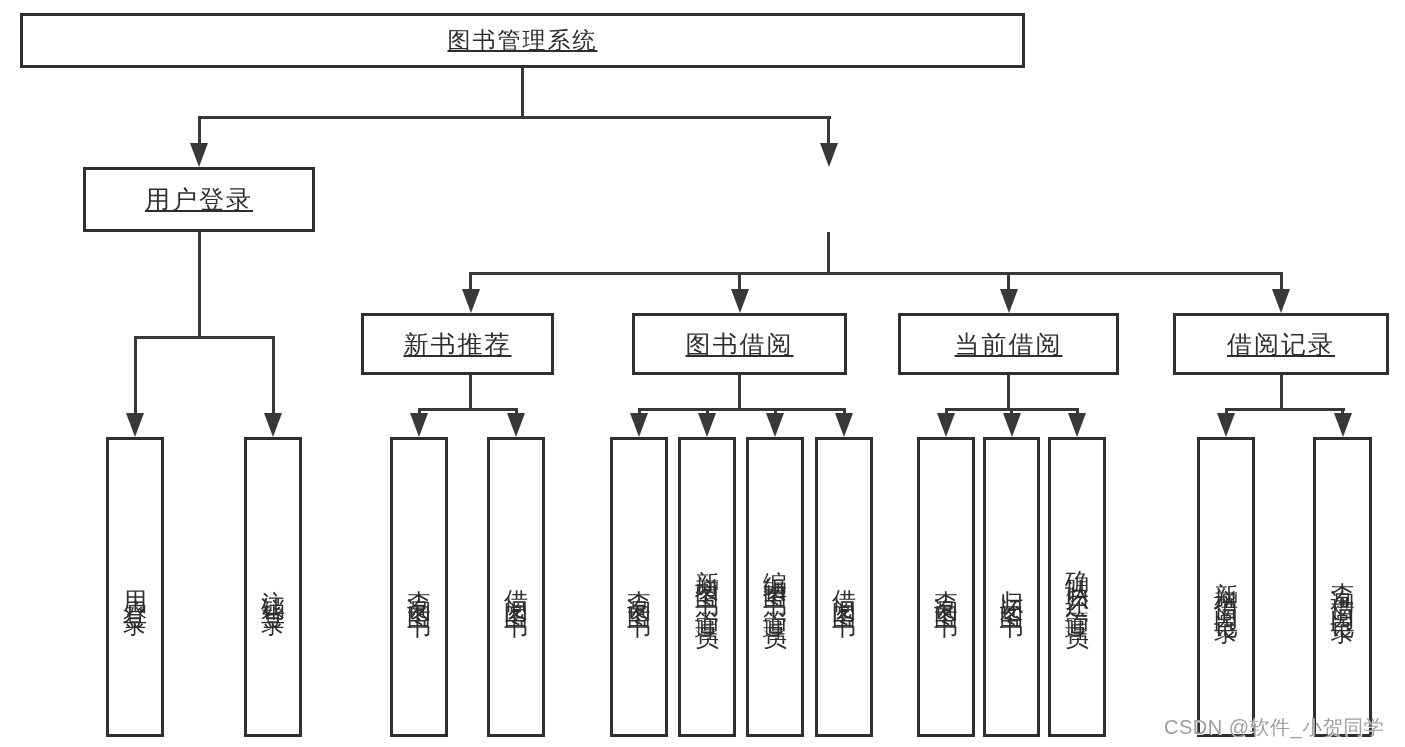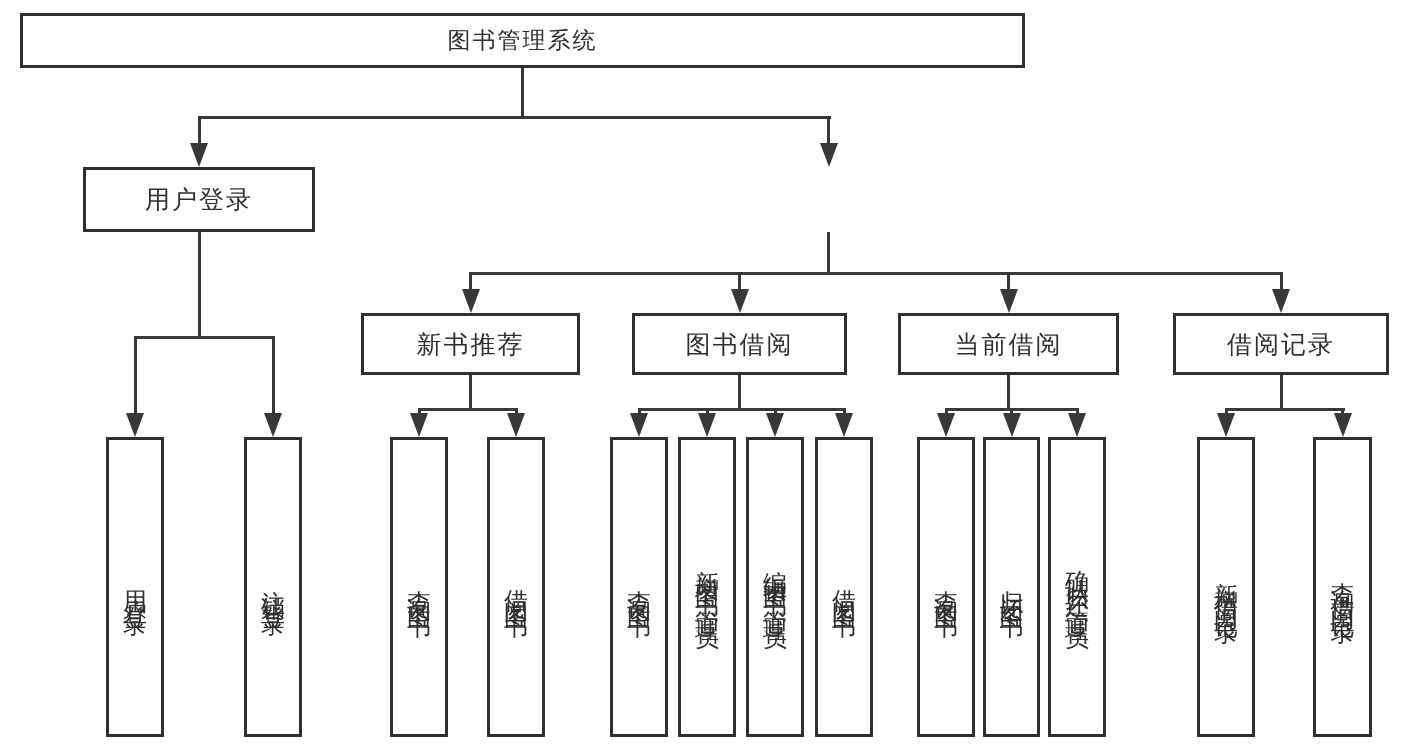--- a/index.html
+++ b/index.html
@@ -4,21 +4,21 @@
 <style>
   html,body{margin:0;padding:0;background:#ffffff;}
   .stage{
     position:relative;width:1405px;height:747px;background:#ffffff;
     font-family:"Liberation Sans", sans-serif;overflow:hidden;
   }
   .box{
     position:absolute;box-sizing:border-box;border:3px solid #2f2f2f;background:#ffffff;
     display:flex;align-items:center;justify-content:center;color:#2e2e2e;
   }
-  .hbox span{letter-spacing:2px;white-space:nowrap;}
+  .hbox span{letter-spacing:2px;white-space:nowrap;text-decoration:underline;}
   .root-box span{font-size:23px;}
   .l2-box span,.l3-box span{font-size:25px;}
   .vbox span{
     writing-mode:vertical-rl;text-orientation:mixed;
     font-size:24px;letter-spacing:8px;line-height:1;
   }
   .line{position:absolute;background:#383838;}
   .arrow{
     position:absolute;width:0;height:0;
     border-left:9px solid transparent;border-right:9px solid transparent;
@@ -35,21 +35,21 @@
 <div class="stage">
 
   <div class="box hbox root-box" style="left:20px;top:13px;width:1005px;height:55px;">
     <span>图书管理系统</span>
   </div>
 
   <div class="box hbox l2-box" style="left:83px;top:167px;width:232px;height:65px;">
     <span>用户登录</span>
   </div>
 
-  <div class="box hbox l3-box" style="left:361px;top:313px;width:219px;height:62px;">
+  <div class="box hbox l3-box" style="left:361px;top:313px;width:193px;height:62px;">
     <span>新书推荐</span>
   </div>
   <div class="box hbox l3-box" style="left:632px;top:313px;width:215px;height:62px;">
     <span>图书借阅</span>
   </div>
   <div class="box hbox l3-box" style="left:898px;top:313px;width:221px;height:62px;">
     <span>当前借阅</span>
   </div>
   <div class="box hbox l3-box" style="left:1173px;top:313px;width:216px;height:62px;">
     <span>借阅记录</span>
@@ -151,14 +151,15 @@
   <div class="line" style="left:1075.5px;top:408px;width:3px;height:7px;"></div>
   <div class="arrow" style="left:1068px;top:413px;"></div>
 
   <div class="line" style="left:1279.5px;top:375px;width:3px;height:36px;"></div>
   <div class="line" style="left:1224.5px;top:408px;width:120px;height:3px;"></div>
   <div class="line" style="left:1224.5px;top:408px;width:3px;height:7px;"></div>
   <div class="arrow" style="left:1217px;top:413px;"></div>
   <div class="line" style="left:1341px;top:408px;width:3px;height:7px;"></div>
   <div class="arrow" style="left:1333.5px;top:413px;"></div>
 
+  <div class="watermark">CSDN @软件_小贺同学</div>
 
 </div>
 
 </body></html>

